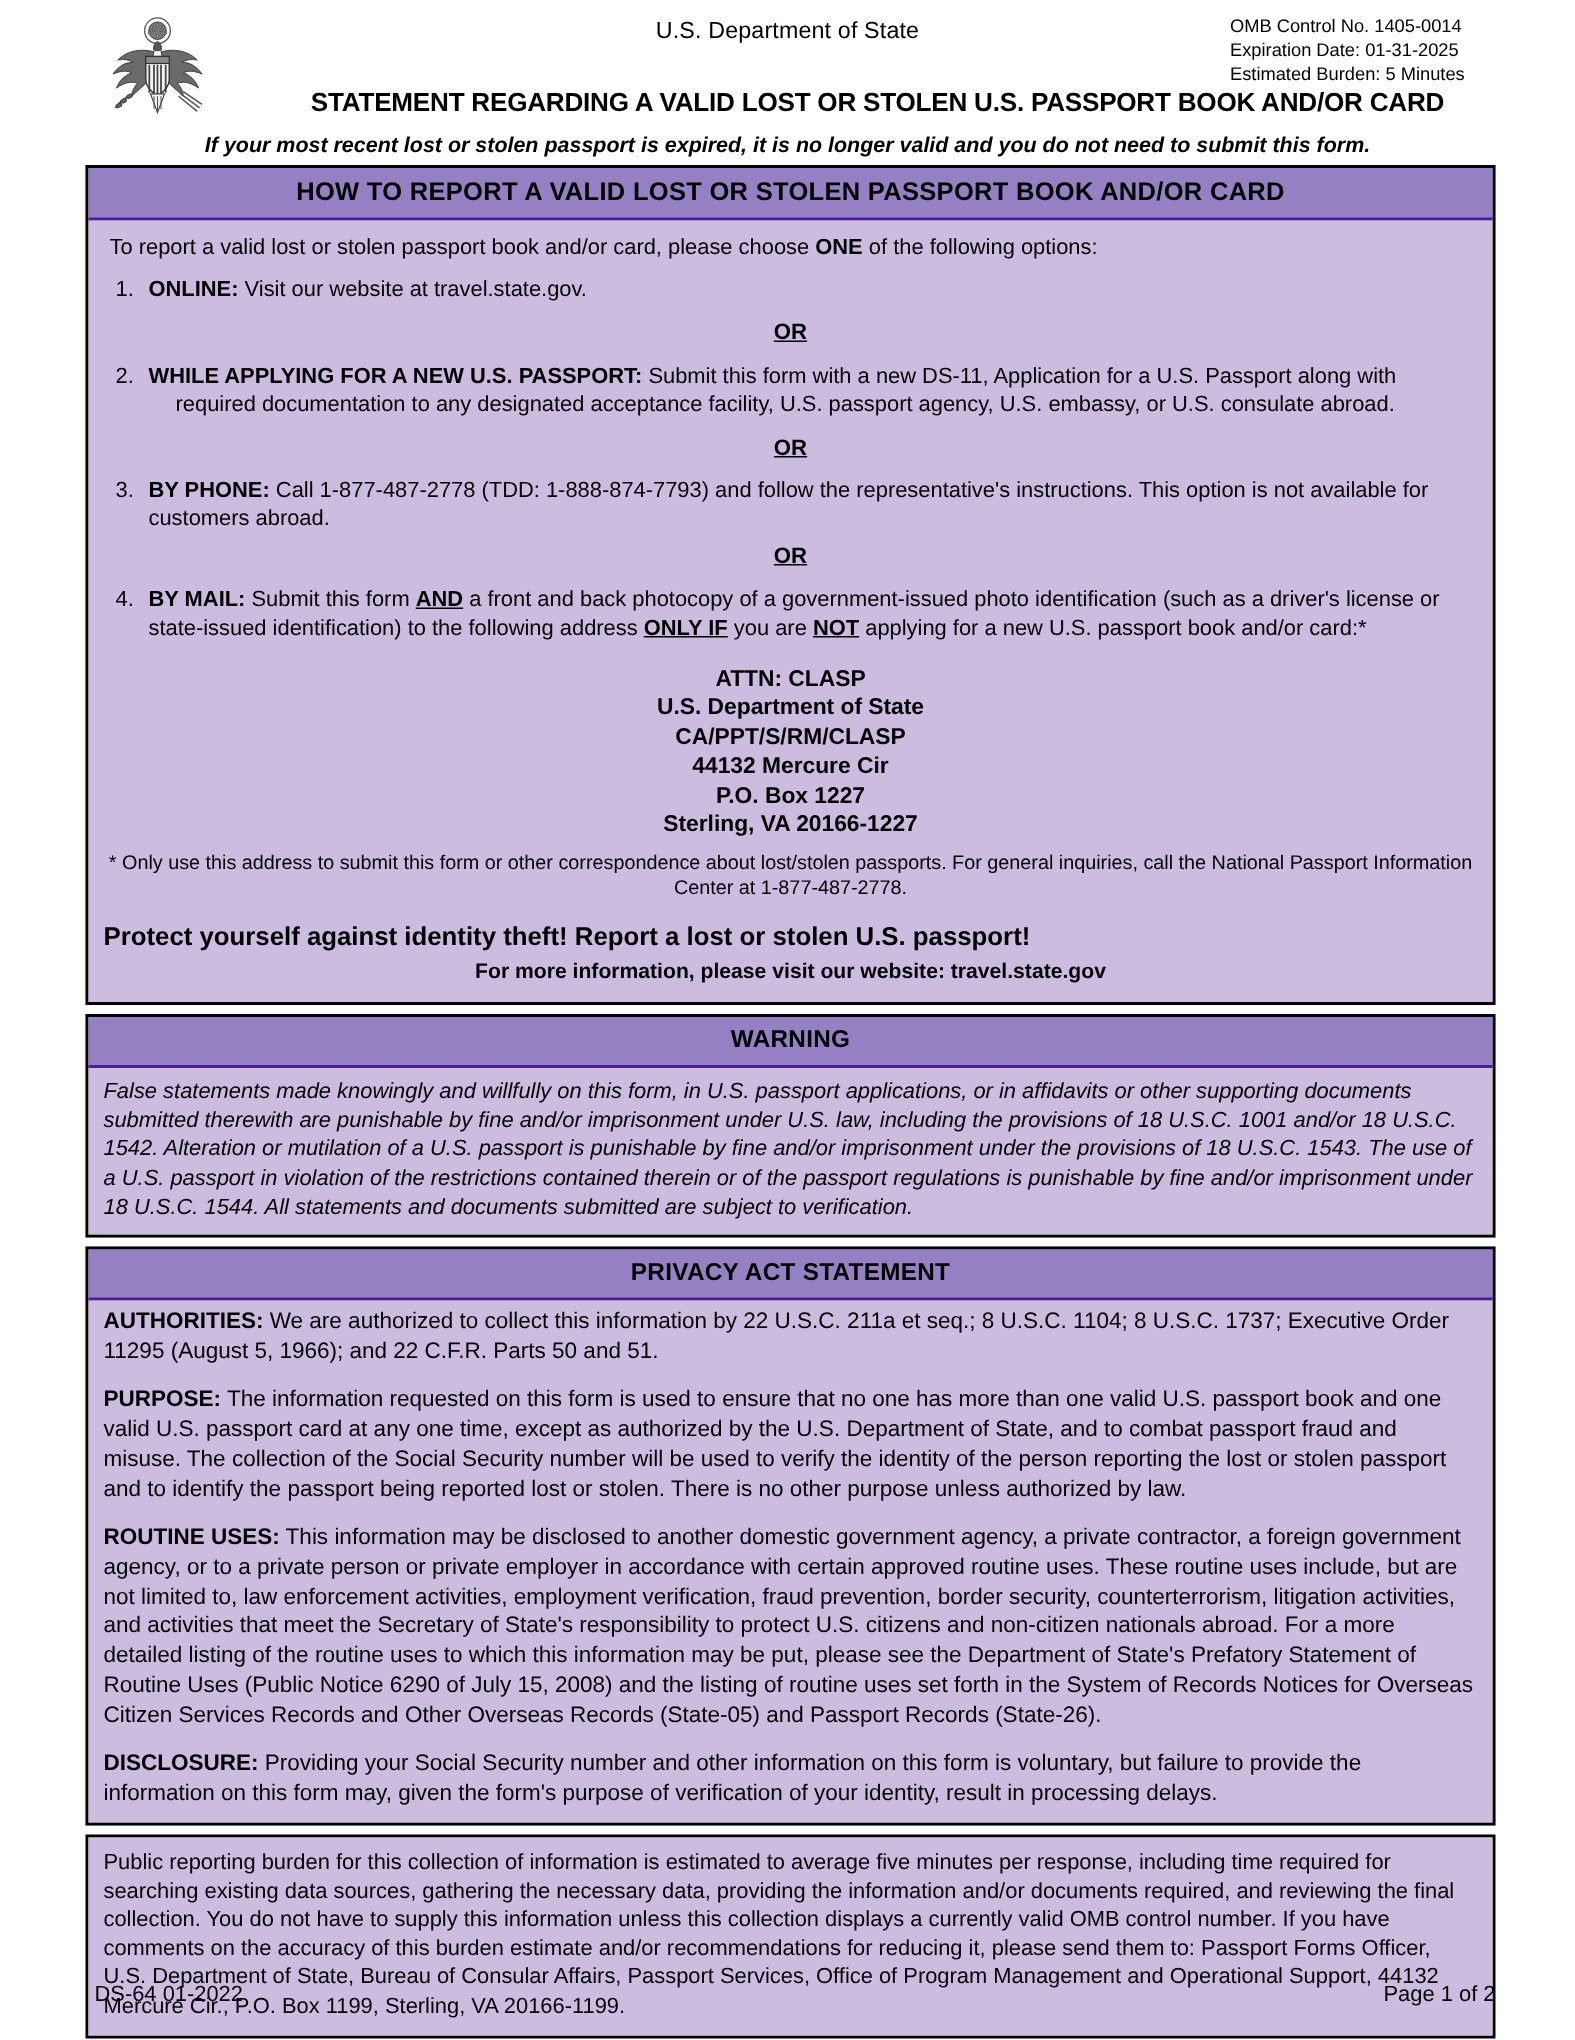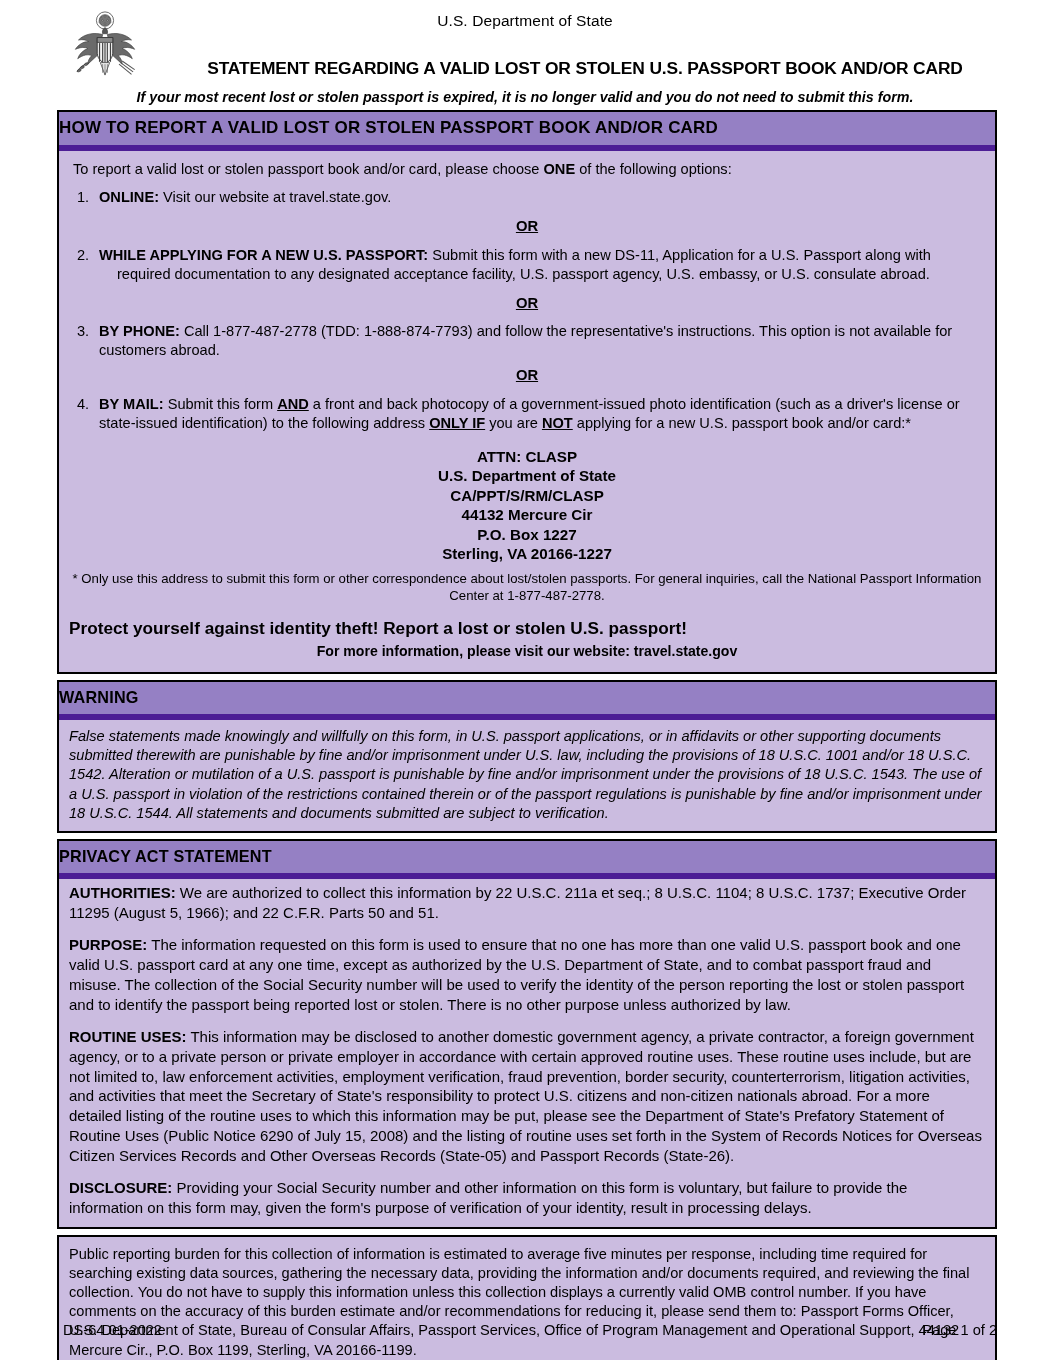--- a/index.html
+++ b/index.html
@@ -78,26 +78,26 @@
   }
   .section {
     border: 2px solid #000000;
     margin-bottom: 6px;
     background: #cbbce0;
   }
   .section-no-gap { margin-bottom: 0; }
 
   .band {
     background: #9580c4;
-    text-align: left;
+    text-align: center;
     font-weight: bold;
     font-size: 17px;
     letter-spacing: 0.2px;
     padding: 6px 0 7px;
-    border-bottom: 6px solid #4c1d95;
+    border-bottom: 2px solid #4c1d95;
   }
   .band-small {
     font-size: 16.2px;
   }
   .panel {
     background: #cbbce0;
     padding: 9px 10px 10px 10px;
     font-size: 14.6px;
     line-height: 1.31;
   }
@@ -237,20 +237,25 @@
           <line x1="47" y1="72" x2="47" y2="83"></line>
           <line x1="50" y1="72" x2="50" y2="85"></line>
           <line x1="53" y1="72" x2="53" y2="83"></line>
         </g>
       </g>
     </svg>
   </div>
 
   <div class="dept-line">U.S. Department of State</div>
 
+  <div class="omb-block">
+    <div>OMB Control No. 1405-0014</div>
+    <div>Expiration Date: 01-31-2025</div>
+    <div>Estimated Burden: 5 Minutes</div>
+  </div>
 
   <div class="form-title">STATEMENT REGARDING A VALID LOST OR STOLEN U.S. PASSPORT BOOK AND/OR CARD</div>
   <div class="subtitle-italic">If your most recent lost or stolen passport is expired, it is no longer valid and you do not need to submit this form.</div>
 </div>
 
 <div class="form-body">
 
   <div class="section">
     <div class="band">HOW TO REPORT A VALID LOST OR STOLEN PASSPORT BOOK AND/OR CARD</div>
     <div class="panel">

